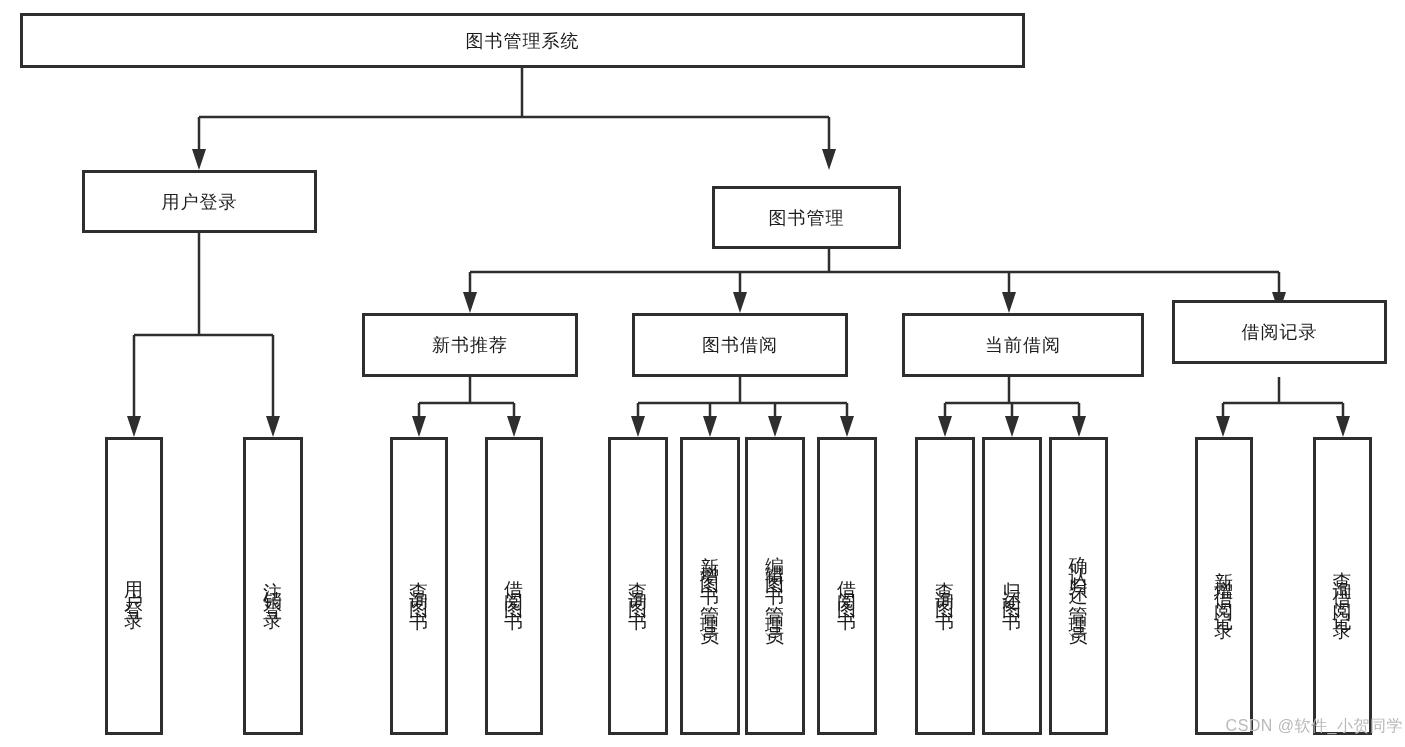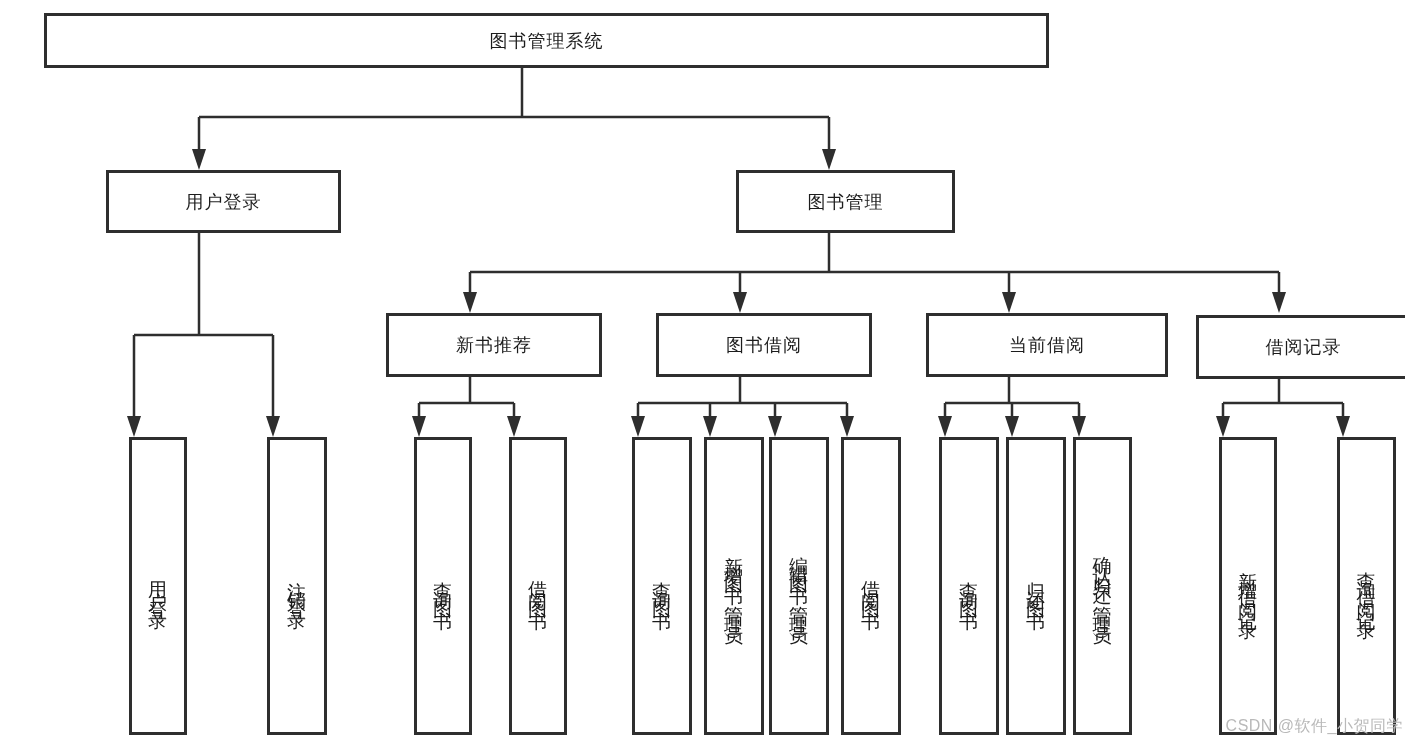--- a/index.html
+++ b/index.html
@@ -41,21 +41,20 @@
   .box {
     position: absolute;
     box-sizing: border-box;
     border: 3px solid var(--line);
     background: var(--background);
     display: flex;
     align-items: center;
     justify-content: center;
     color: var(--text);
     z-index: 2;
-    margin-left: 24px;
   }
   .box.h span {
     font-size: 18px;
     letter-spacing: 1px;
     white-space: nowrap;
   }
   .box.v span {
     writing-mode: vertical-rl;
     text-orientation: mixed;
     font-size: 19px;
@@ -111,34 +110,34 @@
     </g>
   </svg>
 
   <div class="box h" style="left:20px;top:13px;width:1005px;height:55px">
     <span>图书管理系统</span>
   </div>
 
   <div class="box h" style="left:82px;top:170px;width:235px;height:63px">
     <span>用户登录</span>
   </div>
-  <div class="box h" style="left:712px;top:170px;width:219px;height:63px">
+  <div class="box h" style="left:712px;top:186px;width:189px;height:63px">
     <span>图书管理</span>
   </div>
 
   <div class="box h" style="left:362px;top:313px;width:216px;height:64px">
     <span>新书推荐</span>
   </div>
   <div class="box h" style="left:632px;top:313px;width:216px;height:64px">
     <span>图书借阅</span>
   </div>
   <div class="box h" style="left:902px;top:313px;width:242px;height:64px">
     <span>当前借阅</span>
   </div>
-  <div class="box h" style="left:1172px;top:315px;width:215px;height:64px">
+  <div class="box h" style="left:1172px;top:300px;width:215px;height:64px">
     <span>借阅记录</span>
   </div>
 
   <div class="box v" style="left:105px;top:437px;width:58px;height:298px">
     <span>用户登录</span>
   </div>
   <div class="box v" style="left:243px;top:437px;width:60px;height:298px">
     <span>注销登录</span>
   </div>
 

